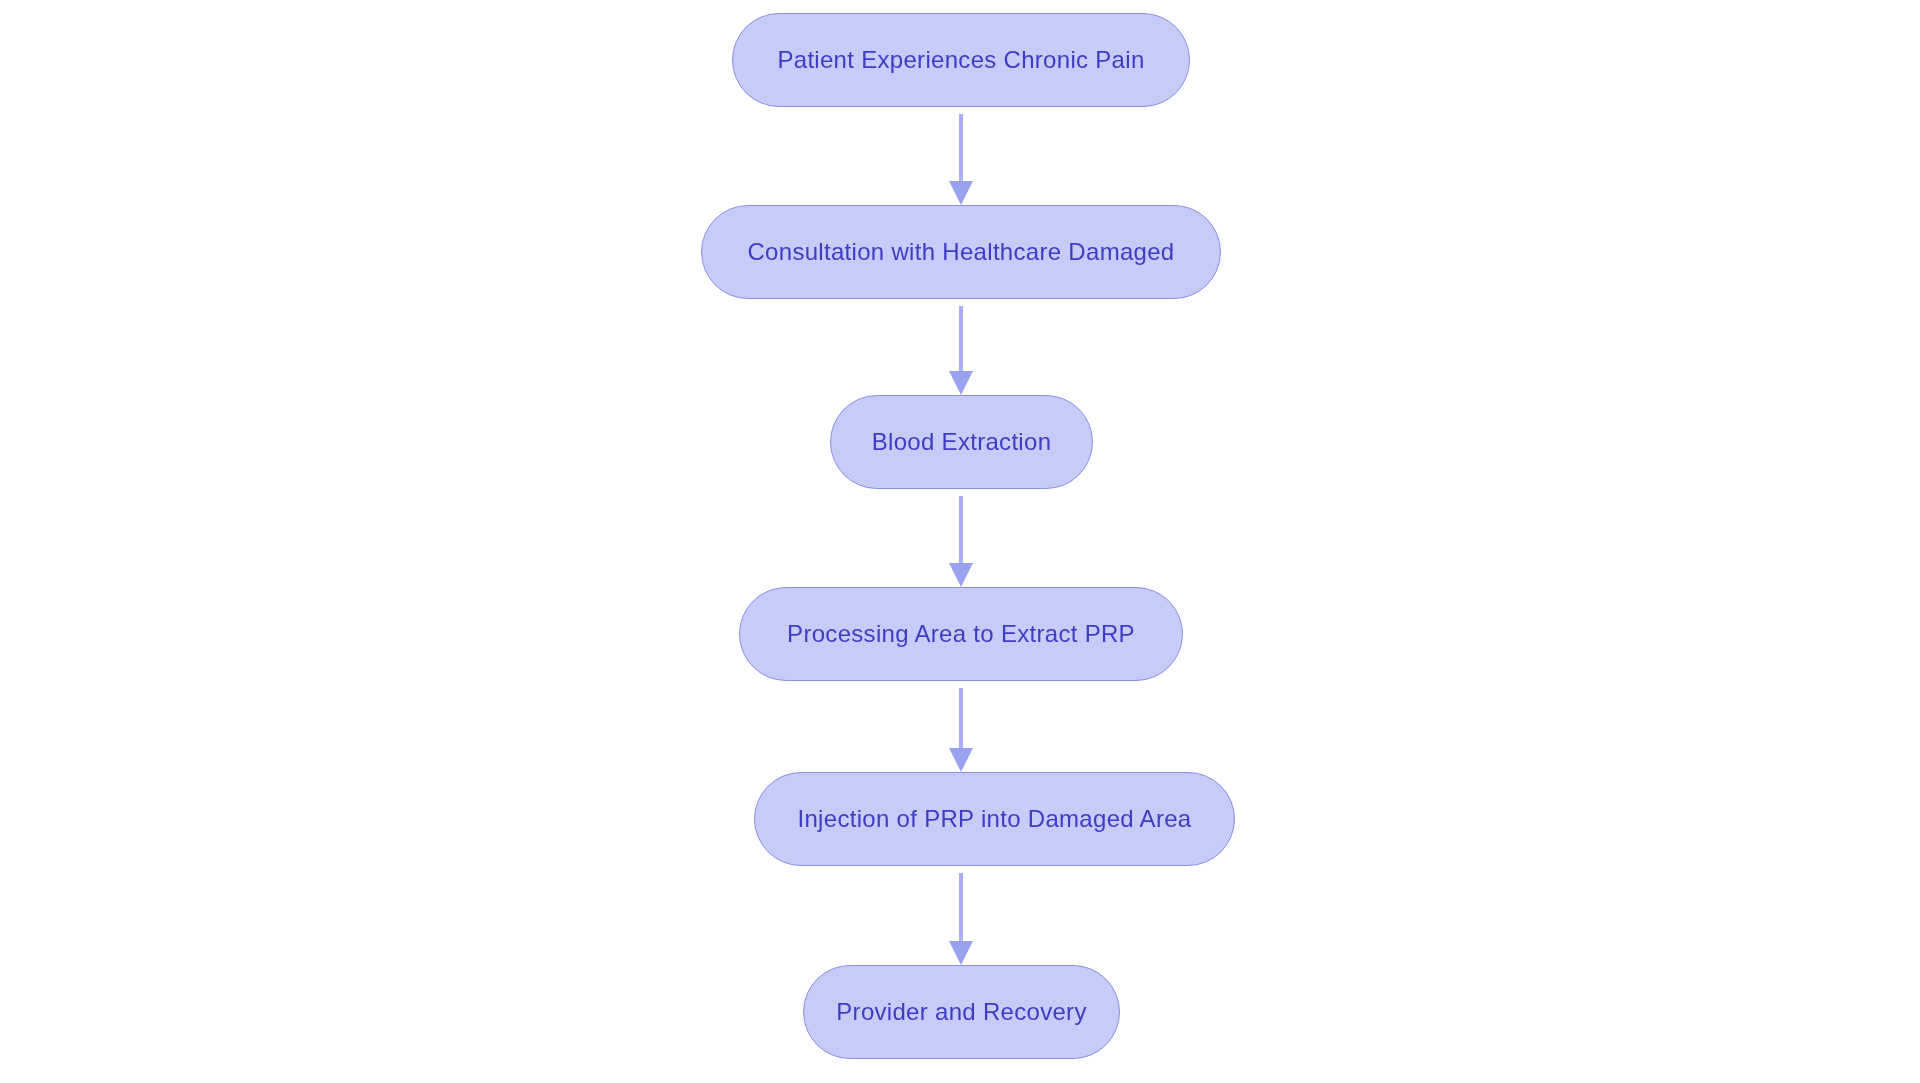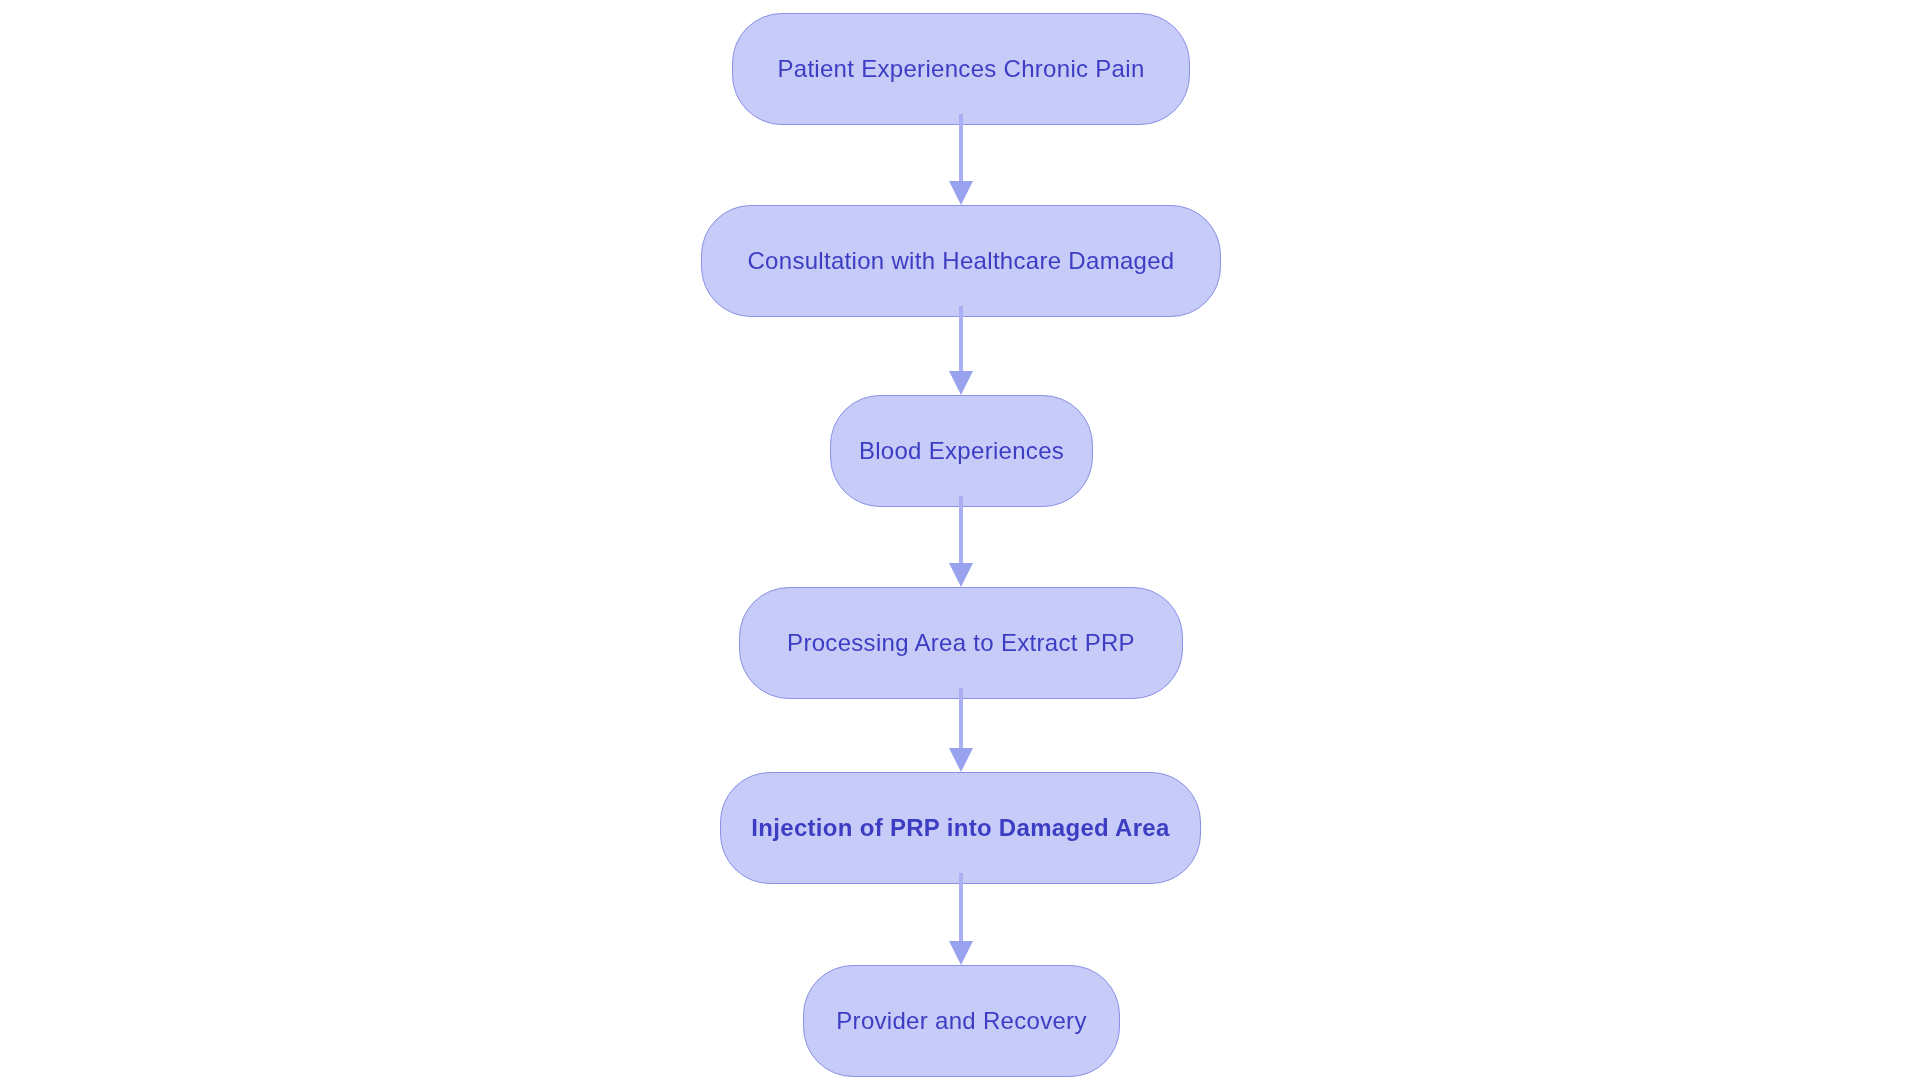--- a/index.html
+++ b/index.html
@@ -13,21 +13,21 @@
   *{margin:0;padding:0;box-sizing:border-box;}
   html,body{width:1920px;height:1083px;background:var(--background);overflow:hidden;}
   .canvas{
     position:relative;
     width:1920px;height:1083px;
     background:var(--background);
     font-family:"Liberation Sans",sans-serif;
   }
   .flow-node{
     position:absolute;
-    height:112px;
+    height:94px;
     border-radius:50px;
     background:var(--node-fill);
     border:1.5px solid var(--node-border);
     display:flex;
     align-items:center;
     justify-content:center;
     text-align:left;
     color:var(--node-text);
     font-size:24px;
     letter-spacing:0.3px;
@@ -55,28 +55,28 @@
 
   <div class="flow-node" style="left:732px;top:13px;width:458px;">
     <span>Patient Experiences Chronic Pain</span>
   </div>
 
   <div class="flow-node" style="left:701px;top:205px;width:520px;">
     <span>Consultation with Healthcare Damaged</span>
   </div>
 
   <div class="flow-node" style="left:830px;top:395px;width:263px;">
-    <span>Blood Experiences</span>
+    <span>Blood Extraction</span>
   </div>
 
   <div class="flow-node" style="left:739px;top:587px;width:444px;">
     <span>Processing Area to Extract PRP</span>
   </div>
 
-  <div class="flow-node" style="left:720px;top:772px;width:481px;font-weight:bold;">
+  <div class="flow-node" style="left:754px;top:772px;width:481px;">
     <span>Injection of PRP into Damaged Area</span>
   </div>
 
   <div class="flow-node" style="left:803px;top:965px;width:317px;">
     <span>Provider and Recovery</span>
   </div>
 
   <div class="connector" style="left:949px;top:114px;height:91px;">
     <div class="line" style="height:68px;"></div>
     <div class="head"></div>

